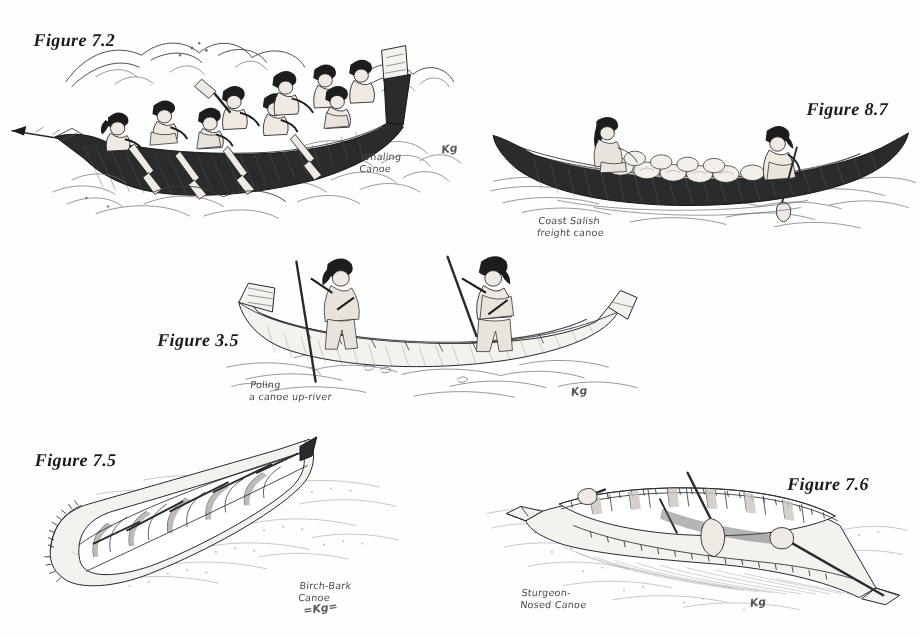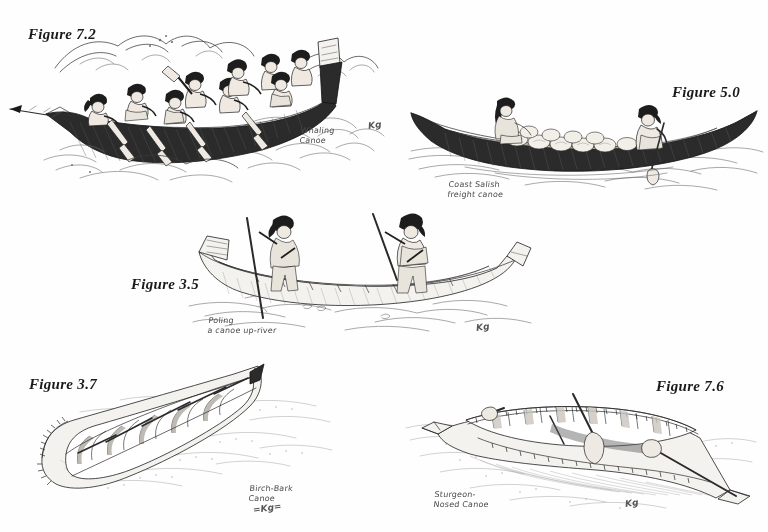--- a/index.html
+++ b/index.html
@@ -335,21 +335,21 @@
         <path class="paddle" d="M246 84 q7 -1 8 6 q0 8 -6 10 q-6 -2 -6 -9 q0 -6 4 -7 z"></path>
       </g>
 
       <g>
         <path class="ln-thin" d="M60 82 C110 92 200 94 268 82"></path>
         <path class="ln-thin" d="M90 88 C140 96 212 97 262 88"></path>
       </g>
     </svg>
   </div>
 
-  <div class="fignum" style="left:672px;top:84px;">Figure 5.0</div>
+  <div class="fignum" style="left:672px;top:84px;">Figure 8.7</div>
   <div class="handcap" style="left:448px;top:180px;">Coast Salish
 freight canoe</div>
 
   <div class="fig" style="left:185px;top:210px;width:350px;height:130px;">
     <svg width="350" height="130" viewBox="0 0 350 130">
 
       <g>
         <path class="wave" d="M4 96 C30 90 58 92 78 98 C100 92 128 94 146 100"></path>
         <path class="wave" d="M20 106 C48 99 78 101 100 107"></path>
         <path class="wave" d="M150 102 C178 95 210 97 232 103 C256 97 284 99 302 105"></path>
@@ -540,21 +540,21 @@
                    M31 73 L27 70 M35 68 L31 65 M40 64 L37 60 M45 61 L42 57"></path>
           <path d="M22 104 L17 104 M23 110 L18 111 M26 116 L21 118 M31 121 L27 125"></path>
         </g>
 
         <path class="hull-dark" d="M230 12 L244 4 L240 20 L230 24 Z"></path>
         <path class="ln" d="M234 8 L242 12"></path>
       </g>
     </svg>
   </div>
 
-  <div class="fignum" style="left:29px;top:376px;">Figure 3.7</div>
+  <div class="fignum" style="left:29px;top:376px;">Figure 7.5</div>
   <div class="handcap" style="left:249px;top:484px;">Birch-Bark
 Canoe</div>
   <div class="sig" style="left:253px;top:503px;">=Kg=</div>
 
   <div class="fig" style="left:400px;top:372px;width:360px;height:150px;">
     <svg width="360" height="150" viewBox="0 0 360 150">
 
       <g opacity=".7">
         <path class="sand" d="M6 56 C28 50 54 52 72 57"></path>
         <path class="sand" d="M10 68 C34 62 62 64 82 70"></path>
@@ -695,18 +695,18 @@
 
         <path class="ln" style="stroke-width:2" d="M88 42 L104 36"></path>
         <path class="paddle" d="M86 36 q8 -3 11 3 q2 6 -4 9 q-8 2 -11 -4 q-2 -5 4 -8 z"></path>
 
         <path class="ln" style="stroke-width:2" d="M252 76 L336 124"></path>
         <path class="paddle" d="M248 68 q10 -2 13 6 q2 8 -6 11 q-10 2 -13 -6 q-2 -8 6 -11 z"></path>
       </g>
     </svg>
   </div>
 
-  <div class="fignum" style="left:656px;top:378px;">Figure 7.6</div>
+  <div class="fignum" style="left:656px;top:396px;">Figure 7.6</div>
   <div class="handcap" style="left:434px;top:490px;">Sturgeon-
 Nosed Canoe</div>
   <div class="sig" style="left:625px;top:498px;">Kg</div>
 
 </div>
 
 </body></html>

